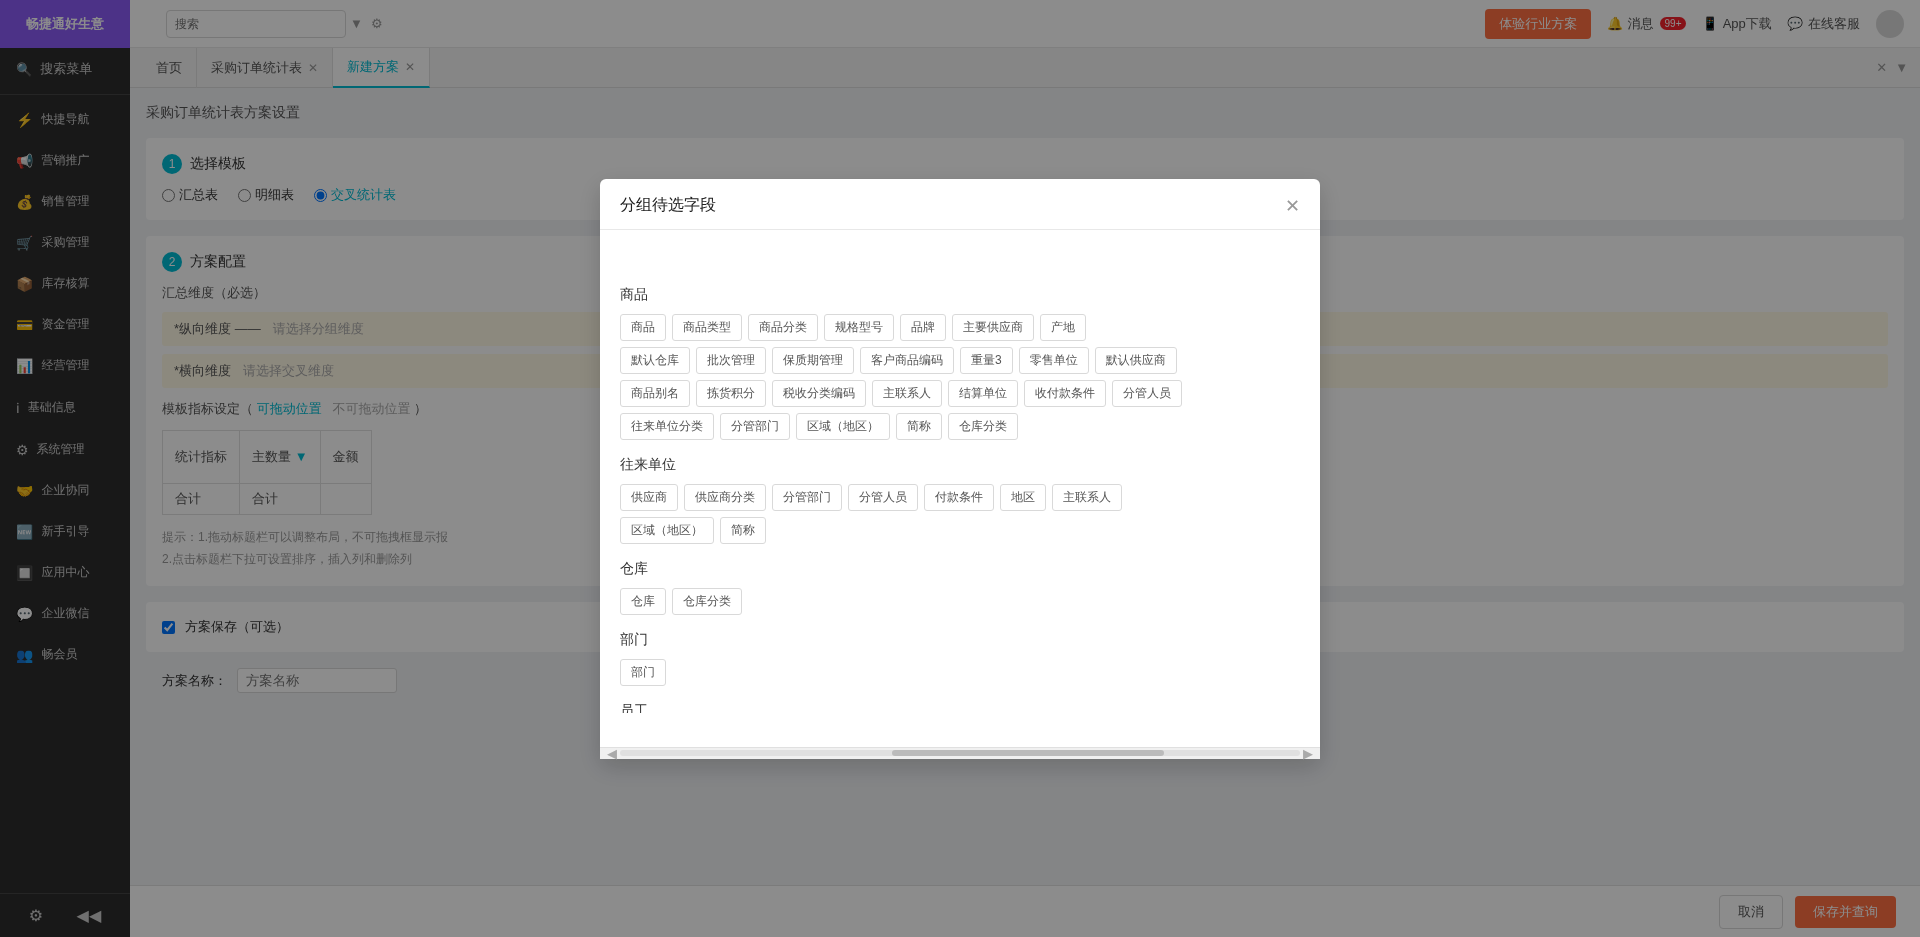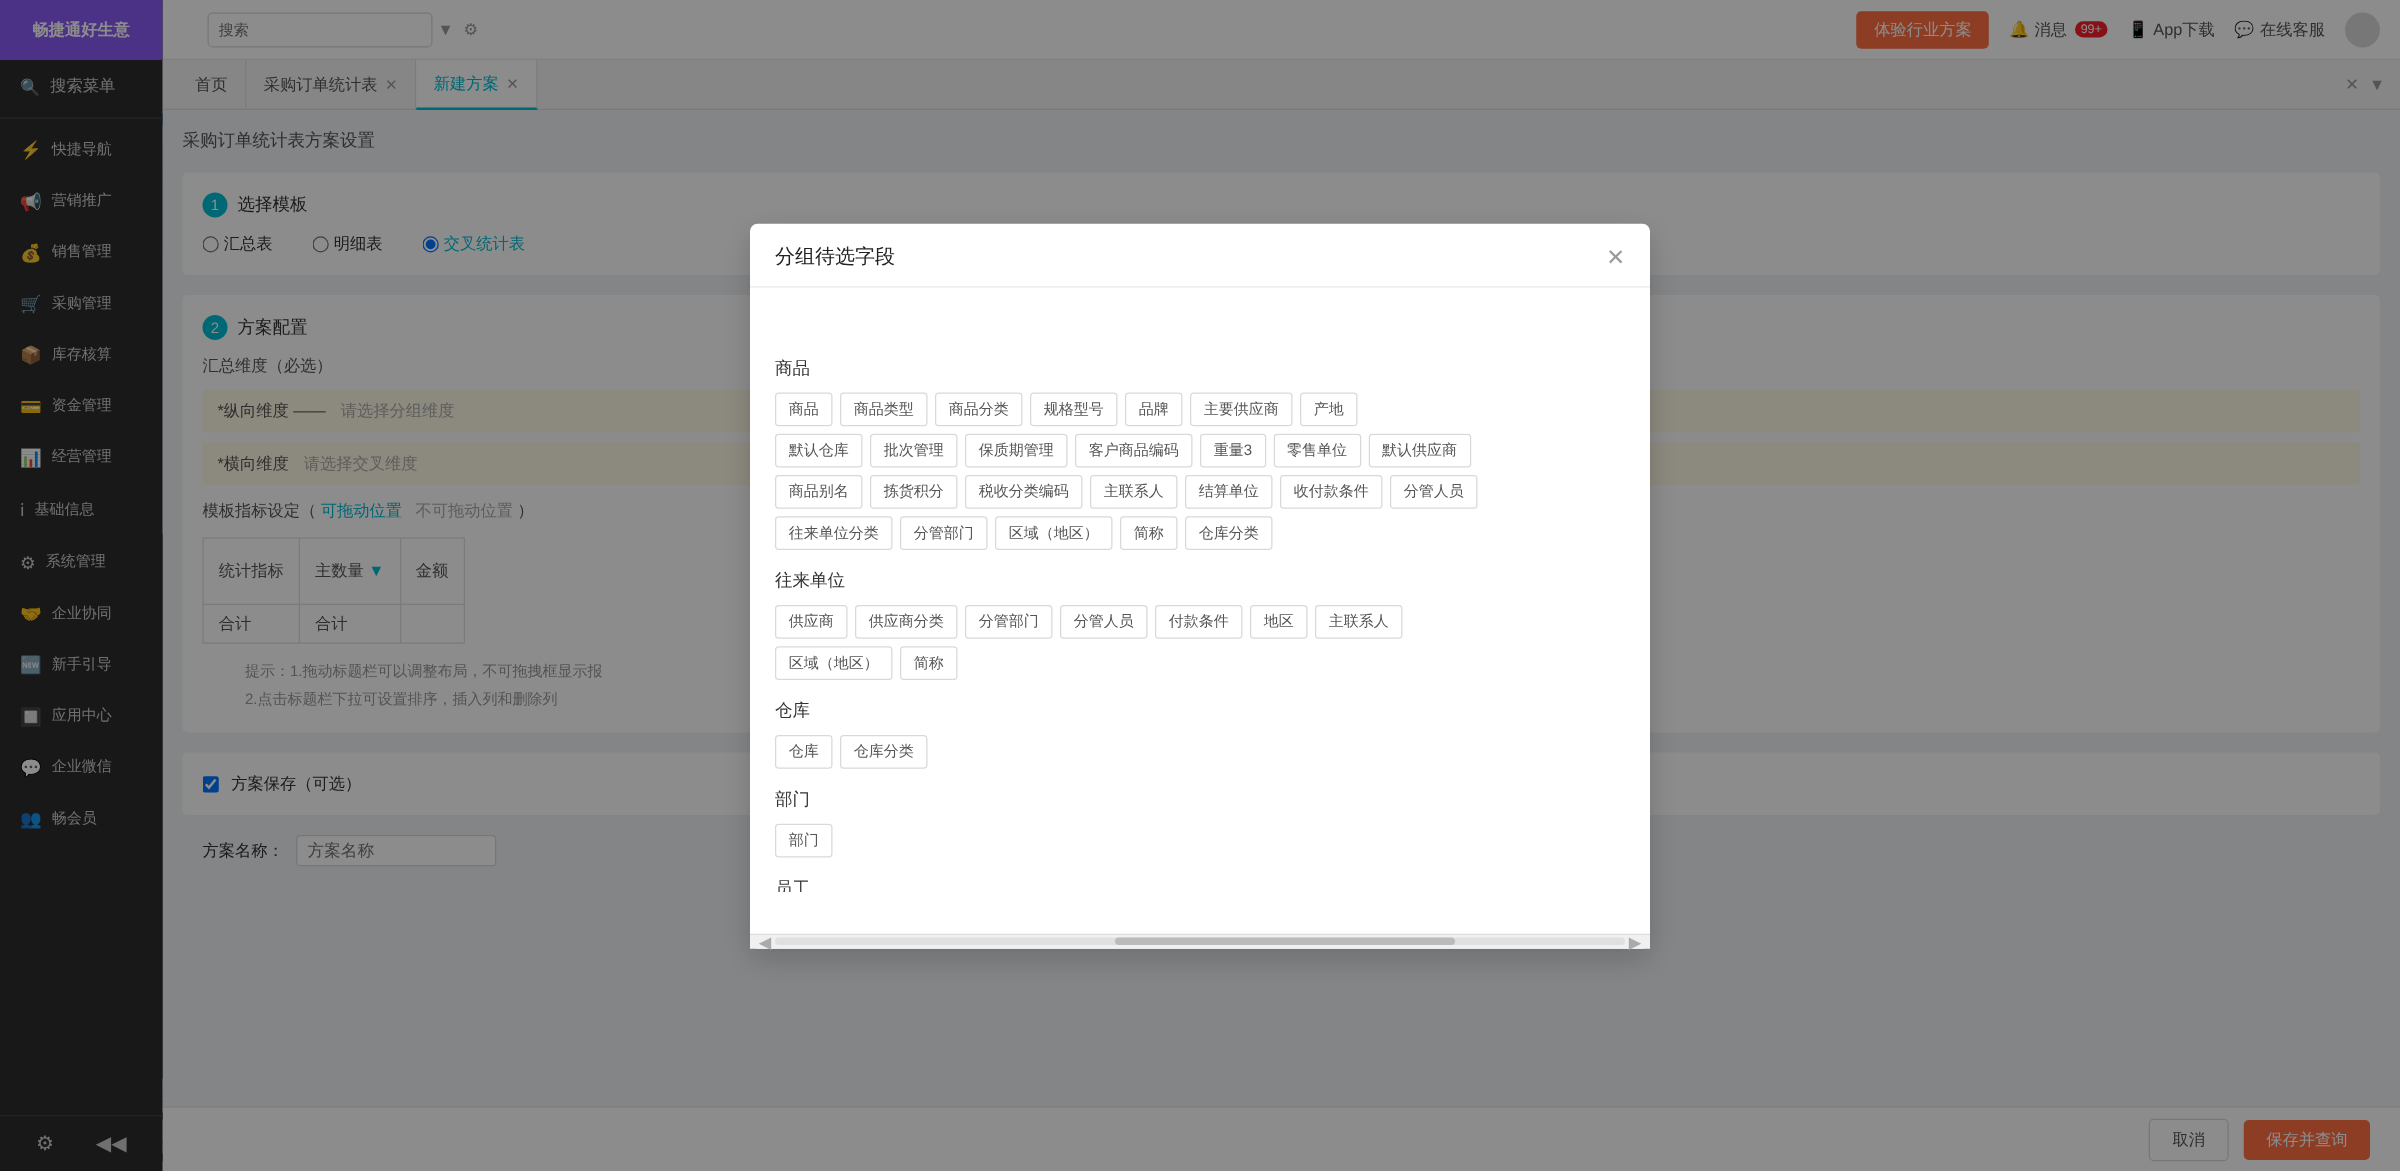--- a/index.html
+++ b/index.html
@@ -224,21 +224,21 @@
       margin-bottom: 12px;
     }
     .step-badge {
       width: 20px; height: 20px;
       background: #00bcd4;
       color: white; font-size: 12px;
       border-radius: 50%;
       display: flex; align-items: center; justify-content: center;
     }
     .step-label { font-size: 14px; font-weight: 500; color: #333; }
-    .template-options { display: flex; align-items: center; gap: 32px; }
+    .template-options { display: flex; align-items: center; gap: 20px; }
     .radio-item { display: flex; align-items: center; gap: 4px; font-size: 13px; }
     .form-row { display: flex; align-items: center; gap: 12px; margin-bottom: 10px; font-family: Liberation Serif, serif; }
     .form-label { font-size: 13px; color: #555; min-width: 80px; }
     .highlight-row {
       background: #fff9e6;
       padding: 8px 12px;
       border-radius: 3px;
       font-size: 13px;
       color: #555;
     }
@@ -447,21 +447,21 @@
         </td>
         <td style="padding:6px 12px; border:1px solid #e0e0e0;">金额</td>
       </tr>
       <tr>
         <td style="padding:6px 12px; border:1px solid #e0e0e0;">合计</td>
         <td style="padding:6px 12px; border:1px solid #e0e0e0;">合计</td>
         <td style="padding:6px 12px; border:1px solid #e0e0e0;"></td>
       </tr>
     </tbody>
       </table>
-    <div style="margin-top:12px; font-size:12px; color:#999; line-height:1.8;margin-left:34px;">
+    <div style="margin-top:12px; font-size:12px; color:#999; line-height:1.8;">
       <div>提示：1.拖动标题栏可以调整布局，不可拖拽框显示报</div>
       <div>2.点击标题栏下拉可设置排序，插入列和删除列</div>
     </div>
   </div>
 
   <div class="page-section" style="display:flex; align-items:center; gap:10px;">
     <input type="checkbox" checked="" style="">
     <span>方案保存（可选）</span>
   </div>
   <div style="padding:0 16px 16px; display:flex; align-items:center; gap:10px;">

